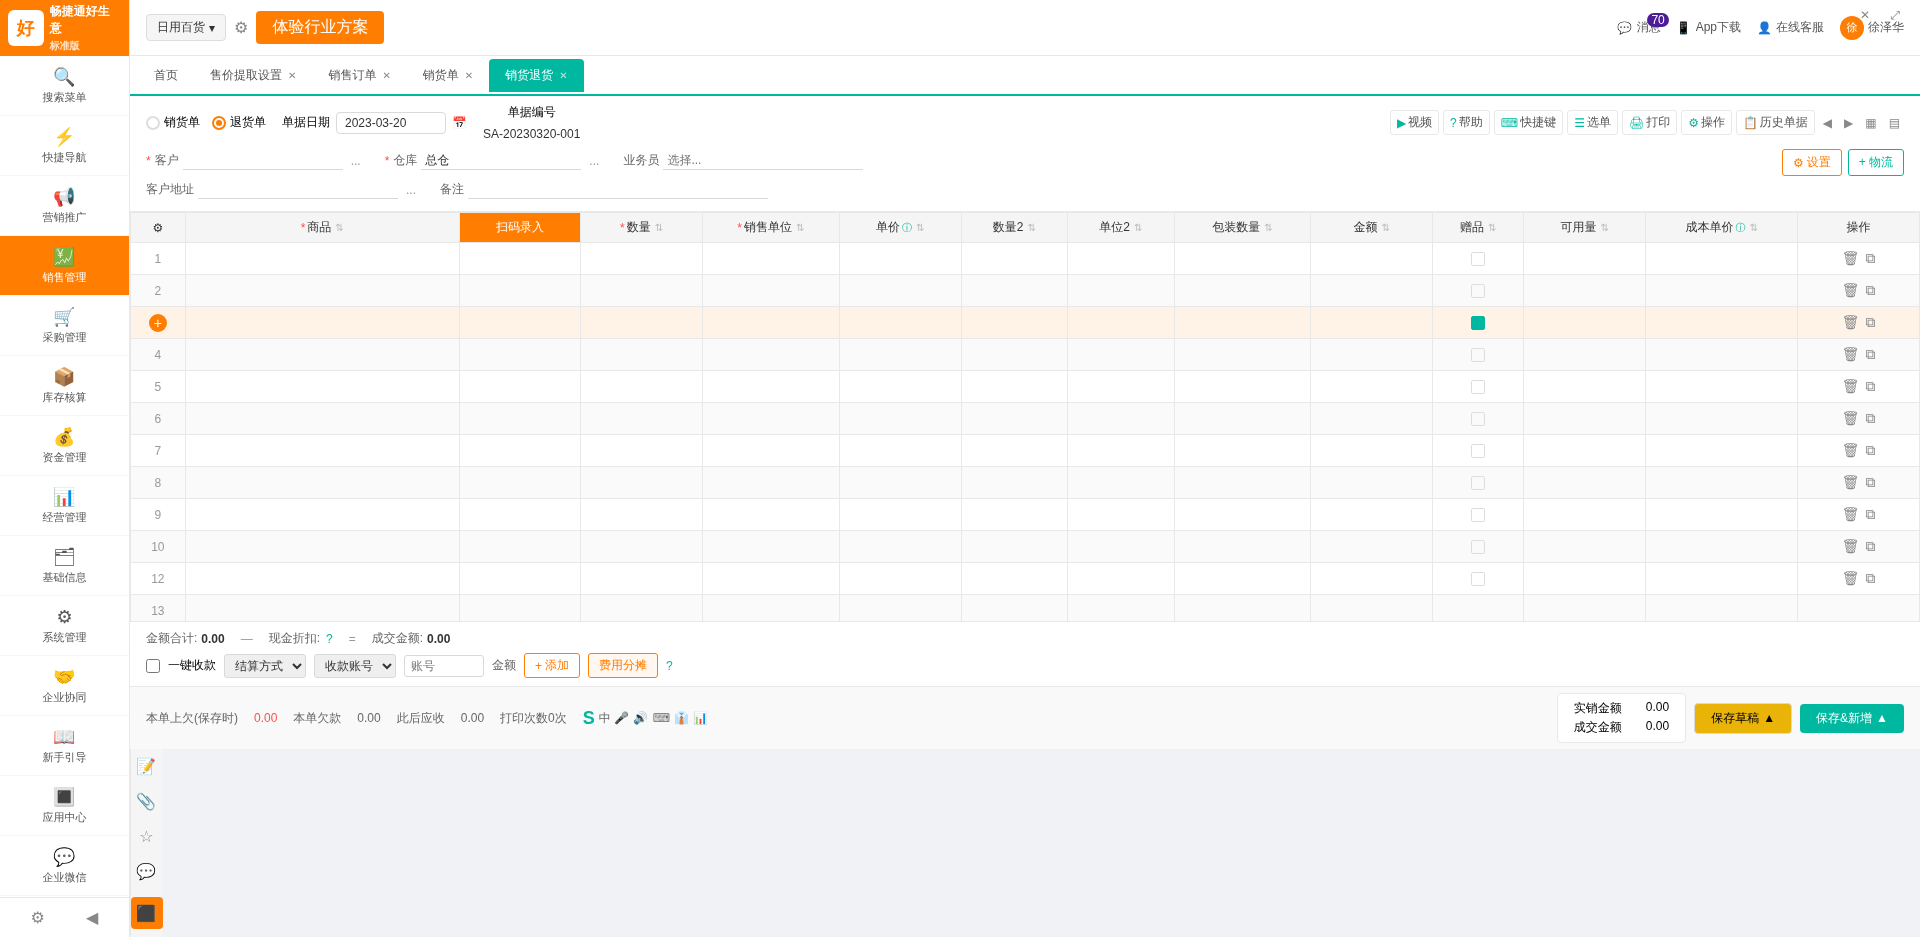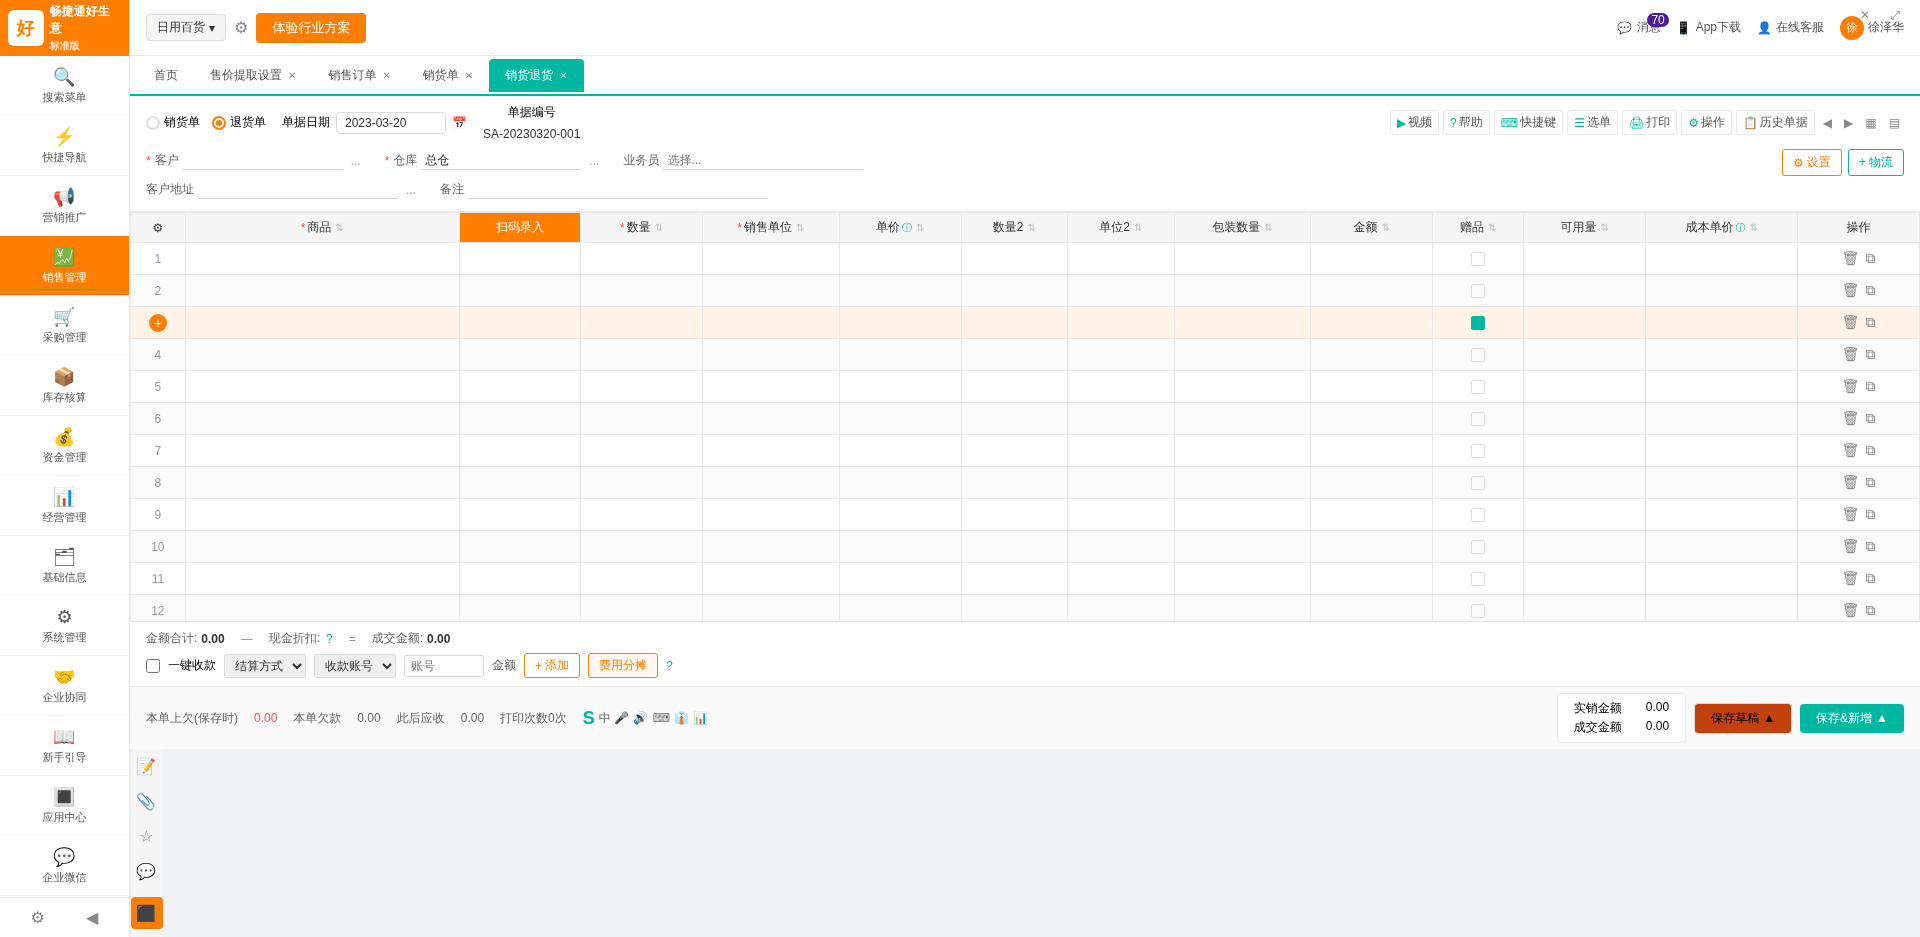--- a/index.html
+++ b/index.html
@@ -19,21 +19,21 @@
     .sidebar-bottom-icon { color: #888; cursor: pointer; font-size: 16px; }
 
     
     .main { flex: 1; display: flex; flex-direction: column; overflow: hidden; }
 
     
     .topbar { height: 56px; background: #fff; display: flex; align-items: center; justify-content: space-between; padding: 0 16px; border-bottom: 1px solid #e8e8e8; flex-shrink: 0; }
     .topbar-left { display: flex; align-items: center; gap: 8px; }
     .topbar-select { display: flex; align-items: center; gap: 4px; background: #f5f5f5; border: 1px solid #ddd; border-radius: 4px; padding: 4px 10px; cursor: pointer; color: #333; }
     .topbar-gear { color: #888; cursor: pointer; font-size: 16px; }
-    .topbar-btn { background: #ff7d00; color: #fff; border: none; border-radius: 4px; padding: 6px 16px; cursor: pointer; font-size: 13px; }
+    .topbar-btn { background: #ff7d00; color: #fff; border: none; border-radius: 4px; padding: 6px 16px; cursor: pointer; font-size: 16px; }
     .topbar-right { display: flex; align-items: center; gap: 16px; color: #555; }
     .topbar-msg { position: relative; cursor: pointer; }
     .topbar-badge { position: absolute; top: -6px; right: -8px; background: #4c1d95; color: #fff; border-radius: 10px; font-size: 12px; padding: 0 4px; min-width: 16px; text-align: left; }
     .topbar-right-item { display: flex; align-items: center; gap: 4px; cursor: pointer; color: #555; }
     .topbar-avatar { width: 24px; height: 24px; background: #ff7d00; border-radius: 50%; display: flex; align-items: center; justify-content: center; color: #fff; font-size: 11px; }
 
     
     .tabs { height: 40px; background: #fff; display: flex; align-items: center; border-bottom: 2px solid #00b8a0; flex-shrink: 0; padding-left: 8px; }
     .tab { padding: 8px 16px; cursor: pointer; color: #555; border-radius: 4px 4px 0 0; display: flex; align-items: center; gap: 6px; white-space: nowrap; }
     .tab.active { background: #00b8a0; color: #fff; }
@@ -93,21 +93,21 @@
     .payment-checkbox { width: 14px; height: 14px; border: 1px solid #ddd; border-radius: 2px; }
     .payment-select { border: 1px solid #d9d9d9; border-radius: 3px; padding: 3px 6px; color: #333; }
     .payment-input { border: 1px solid #d9d9d9; border-radius: 3px; padding: 3px 6px; width: 80px; }
     .btn-add { background: #fff; border: 1px solid #ff7d00; color: #ff7d00; border-radius: 3px; padding: 3px 10px; cursor: pointer; display: flex; align-items: center; gap: 3px; }
     .btn-feiyong { background: #fff7f0; border: 1px solid #ff7d00; color: #ff7d00; border-radius: 3px; padding: 3px 10px; cursor: pointer; }
 
     
     .status-bar { display: flex; align-items: center; justify-content: space-between; padding: 6px 16px; border-top: 1px solid #e8e8e8; background: #f9f9f9; flex-shrink: 0; }
     .status-left { display: flex; align-items: center; gap: 16px; color: #666; }
     .status-right { display: flex; align-items: center; gap: 8px; }
-    .btn-save-draft { border: 1px solid #d9d9d9; background: #c2410c; border-radius: 4px; padding: 6px 16px; cursor: pointer; display: flex; align-items: center; gap: 4px; }
+    .btn-save-draft { border: 1px solid #d9d9d9; background: #eab308; border-radius: 4px; padding: 6px 16px; cursor: pointer; display: flex; align-items: center; gap: 4px; }
     .btn-save-new { background: #00b8a0; color: #fff; border: none; border-radius: 4px; padding: 6px 16px; cursor: pointer; display: flex; align-items: center; gap: 4px; }
 
     
     .right-sidebar { width: 32px; background: #f5f5f5; border-left: 1px solid #e8e8e8; display: flex; flex-direction: column; align-items: center; padding: 8px 0; gap: 16px; flex-shrink: 0; }
     .right-sidebar-icon { color: #888; cursor: pointer; font-size: 16px; }
     .right-sidebar-icon.active { color: #ff7d00; }
 
     
     .header-right-actions { display: flex; align-items: center; gap: 4px; flex-wrap: wrap; }
     .header-right-action-btn { display: flex; align-items: center; gap: 2px; padding: 3px 6px; border: 1px solid #e8e8e8; border-radius: 3px; cursor: pointer; color: #555; background: #fff; white-space: nowrap; }
@@ -711,47 +711,20 @@
       <td></td>
       <td></td>
       <td>
         <div class="action-icons">
           <span class="icon-btn">🗑</span>
           <span class="icon-btn">⧉</span>
         </div>
       </td>
     </tr>
                 <tr>
-      <td class="row-num">11</td>
-      <td style="">
-        
-      </td>
-      <td></td>
-      <td></td>
-      <td></td>
-      <td></td>
-      <td></td>
-      <td></td>
-      <td></td>
-      <td></td>
-      <td>
-        <div class="checkbox-cell">
-          <div class="table-checkbox"></div>
-        </div>
-      </td>
-      <td></td>
-      <td></td>
-      <td>
-        <div class="action-icons">
-          <span class="icon-btn">🗑</span>
-          <span class="icon-btn">⧉</span>
-        </div>
-      </td>
-    </tr>
-                <tr>
       <td class="row-num">12</td>
       <td style="">
         
       </td>
       <td></td>
       <td></td>
       <td></td>
       <td></td>
       <td></td>
       <td></td>

